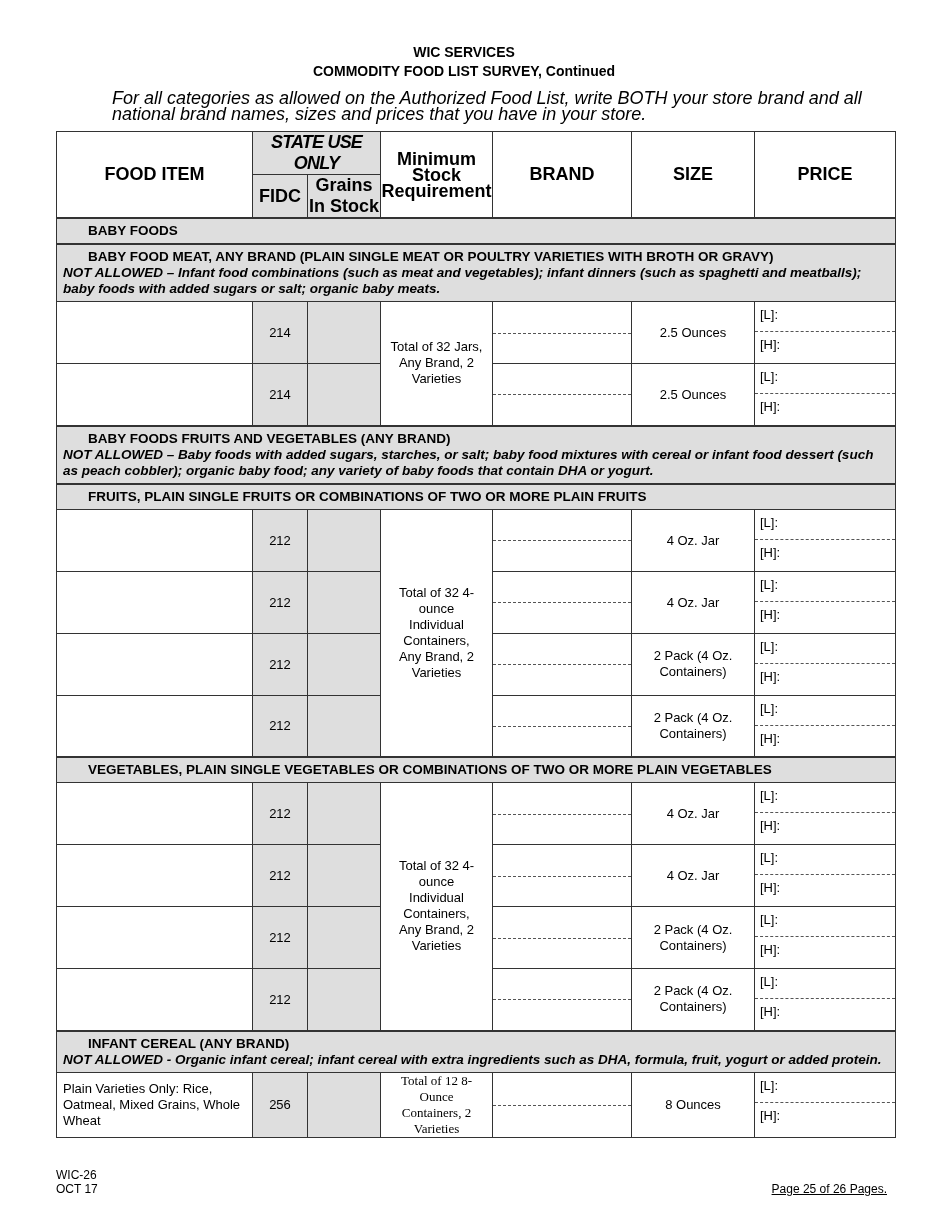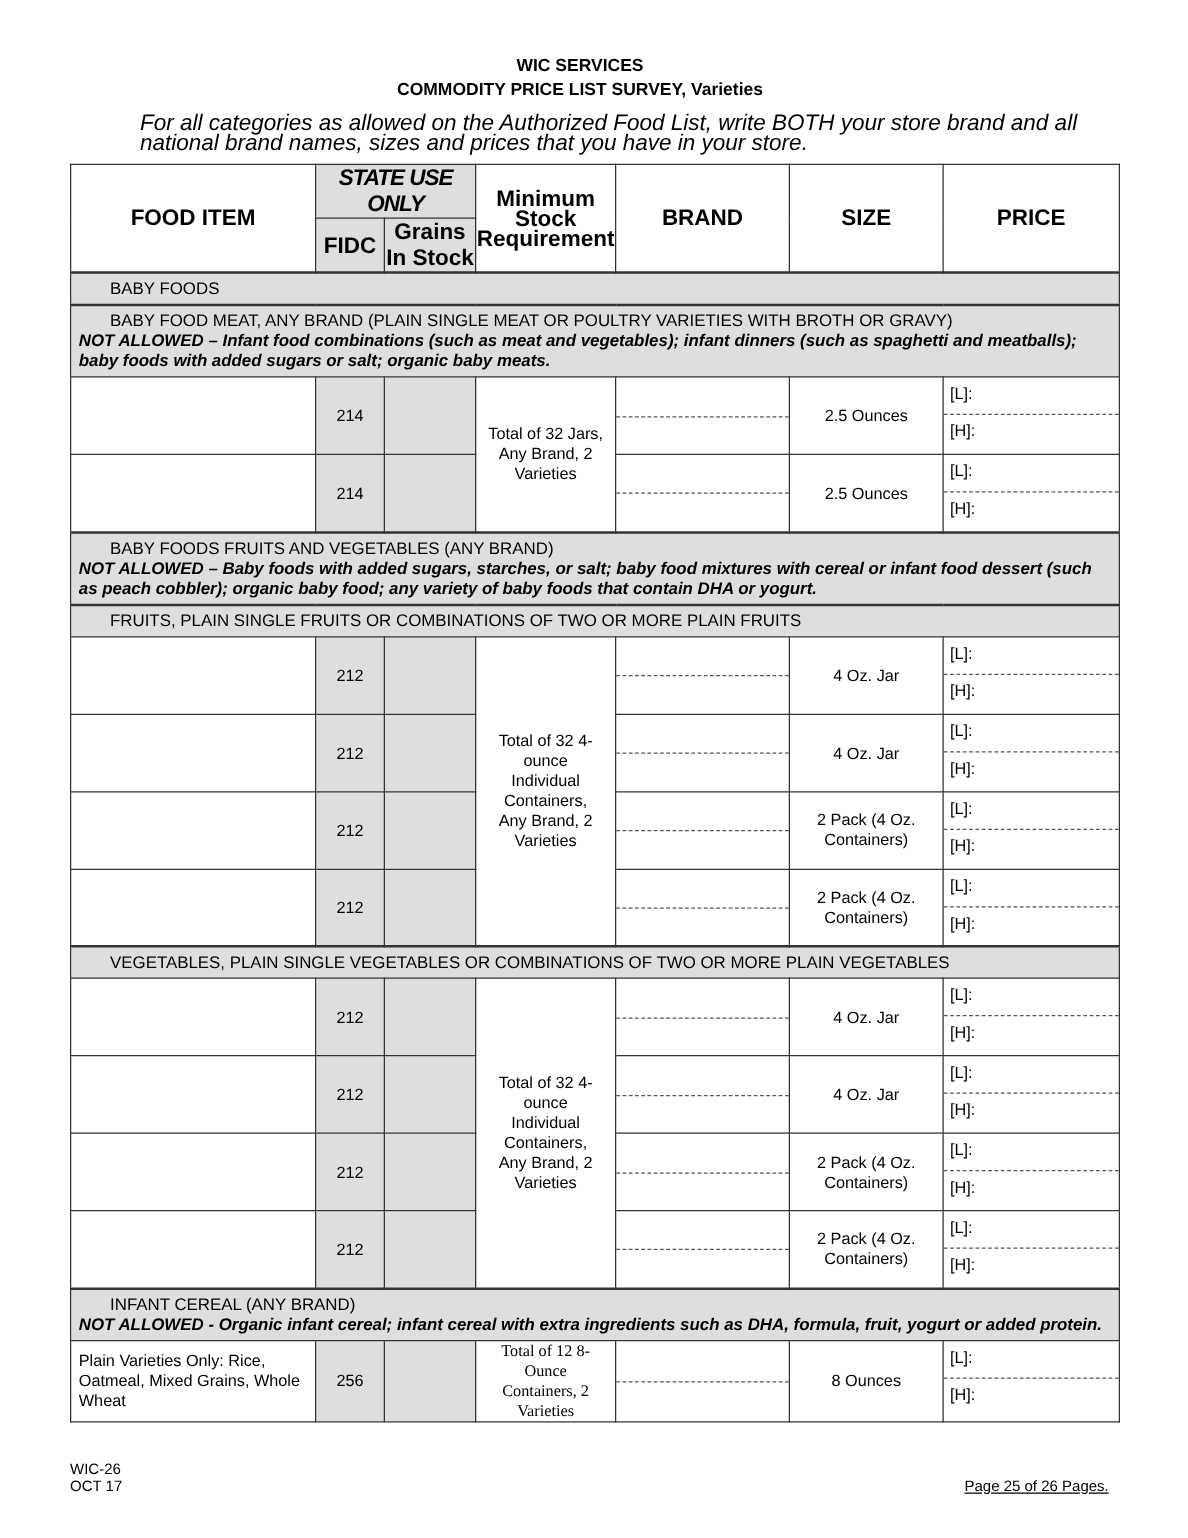--- a/index.html
+++ b/index.html
@@ -8,38 +8,38 @@
   .t1 { top: 44px; }
   .t2 { top: 63px; }
   .intro { position: absolute; left: 112px; top: 90px; width: 760px; font-style: italic; font-size: 18px; line-height: 16px; }
   table.main { position: absolute; left: 56px; top: 131px; width: 839px; border-collapse: collapse; table-layout: fixed; font-size: 13px; }
   table.main td, table.main th { border: 1px solid #333; padding: 0; }
   .hdr th { font-weight: bold; font-size: 18px; text-align: center; vertical-align: middle; background: #fff; }
   .gray { background: #dedede !important; }
   .state-only { font-style: italic; font-weight: bold; font-size: 12px; letter-spacing: -0.8px; height: 20px; }
   .sub-hdr { font-size: 12.5px; }
   .section { background: #dedede; padding: 4px 6px !important; font-size: 13.5px; line-height: 16px; border-top: 2px solid #333 !important; }
-  .section .b { font-weight: normal; display: block; padding-left: 25px; }
+  .section .b { font-weight: bold; display: block; padding-left: 25px; }
   .section .i { font-weight: bold; font-style: italic; display: block; }
   .c { text-align: center; vertical-align: middle; }
   .min { text-align: center; vertical-align: middle; font-size: 13px; line-height: 16px; }
   .brand-cell { position: relative; }
   .brand-cell .dash { position: absolute; left: 0; right: 0; top: 50%; border-top: 1px dashed #555; }
   .price-cell { padding: 0 !important; vertical-align: top; }
   .price-line { height: 30px; line-height: 26px; padding-left: 5px; font-size: 13px; box-sizing: border-box; }
   .price-line.top { border-bottom: 1px dashed #555; }
   .food-text { padding: 4px 6px !important; font-size: 13px; line-height: 16px; vertical-align: middle; margin-top: 36px; }
   .footer-l { position: absolute; left: 56px; top: 1168px; font-size: 12px; line-height: 14px; }
   .footer-r { position: absolute; right: 63px; top: 1182px; font-size: 12px; text-decoration: underline; }
 </style>
 </head>
 <body>
 
 <div class="title t1">WIC SERVICES</div>
-<div class="title t2">COMMODITY PRICE LIST SURVEY, Varieties</div>
+<div class="title t2">COMMODITY FOOD LIST SURVEY, Continued</div>
 <div class="intro">For all categories as allowed on the Authorized Food List, write BOTH your store brand and all national brand names, sizes and prices that you have in your store.</div>
 
 <table class="main">
   <colgroup>
     <col style="width:196px">
       <col style="width:55px">
       <col style="width:73px">
       <col style="width:112px">
       <col style="width:139px">
       <col style="width:123px">

